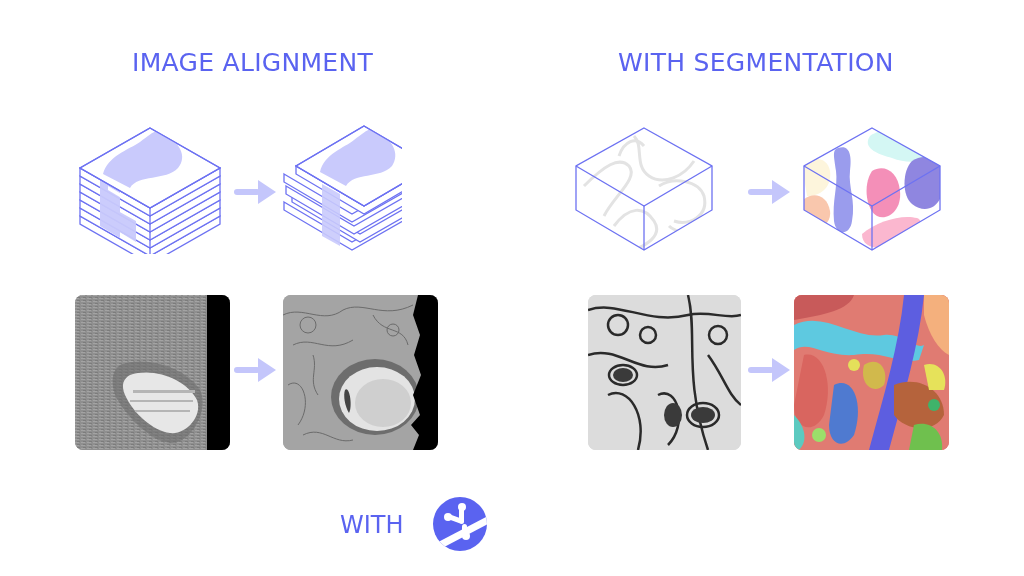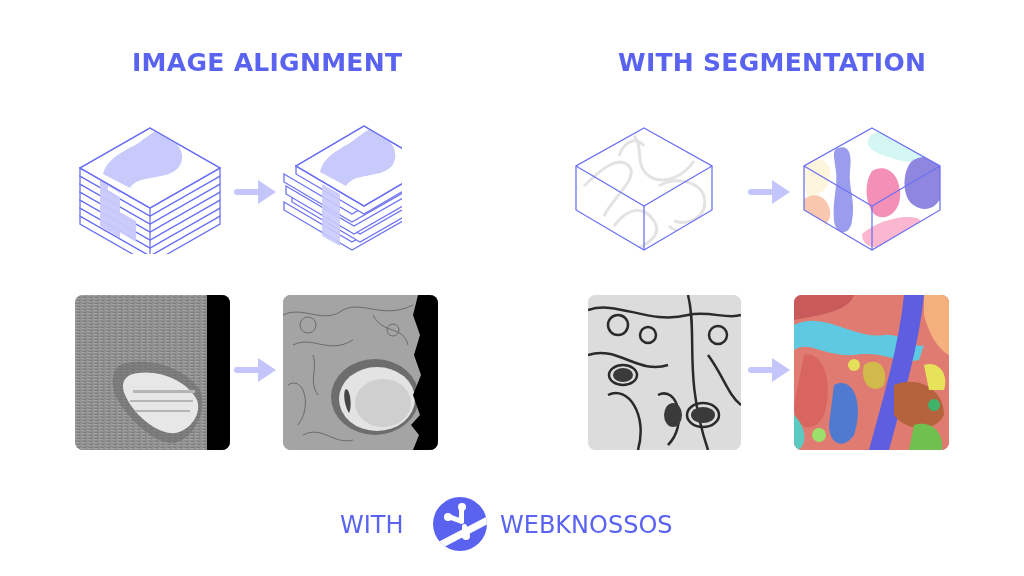--- a/index.html
+++ b/index.html
@@ -1,17 +1,17 @@
 <!DOCTYPE html>
 <html><head>
 <meta charset="utf-8">
 <style>
   html, body { margin: 0; padding: 0; background: #ffffff; }
   body { width: 1024px; height: 576px; position: relative; overflow: hidden; font-family: "DejaVu Sans", sans-serif; }
-  .title { position: absolute; top: 48px; color: #5a63f0; font-size: 25px; font-weight: 700; letter-spacing: 0.3px; white-space: nowrap; }
+  .title { position: absolute; top: 48px; color: #5a63f0; font-size: 25px; font-weight: 400; letter-spacing: 0.3px; white-space: nowrap; }
   .t-left { left: 132px; }
   .t-right { left: 618px; }
   .fig { position: absolute; }
   .tile { position: absolute; border-radius: 8px; overflow: hidden; }
   .footer { position: absolute; top: 496px; left: 0; width: 828px; height: 60px; }
   .with { position: absolute; left: 340px; top: 15px; color: #5a63f0; font-size: 24px; }
   .brand { position: absolute; left: 500px; top: 15px; color: #5a63f0; font-size: 24px; }
   .logo { position: absolute; left: 432px; top: 0px; width: 56px; height: 56px; }
 </style>
 </head>
@@ -228,14 +228,13 @@
     </g>
     <g fill="#ffffff">
       <circle cx="30" cy="11" r="4"></circle>
       <rect x="27" y="11" width="5" height="17" rx="2.5"></rect>
       <circle cx="16" cy="21" r="4"></circle>
       <rect x="14" y="20" width="16" height="5" rx="2.5" transform="rotate(20 22 22)"></rect>
       <circle cx="34" cy="40" r="4"></circle>
       <rect x="30" y="28" width="5" height="13" rx="2.5"></rect>
     </g>
   </svg>
-  <span class="brand">WEBKNOSSOS</span>
 </div>
 
 </body></html>

